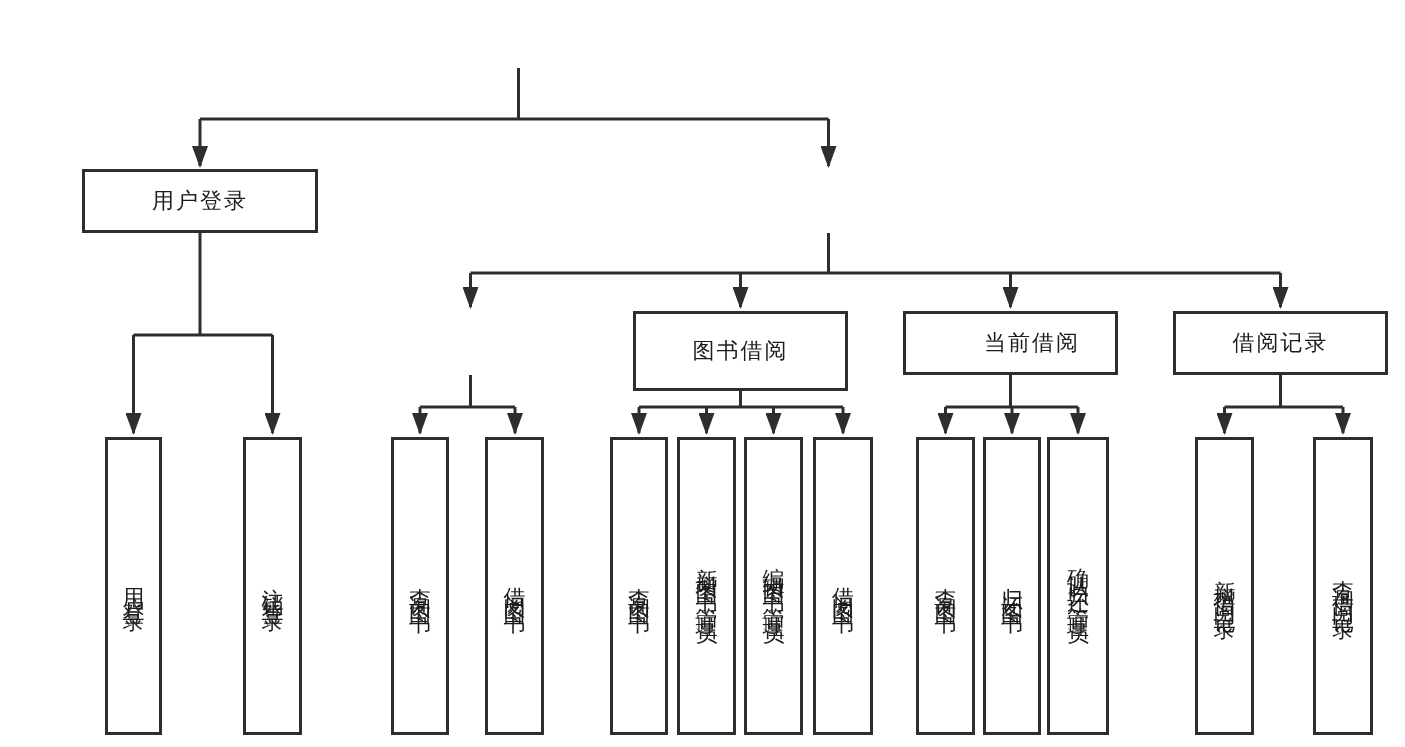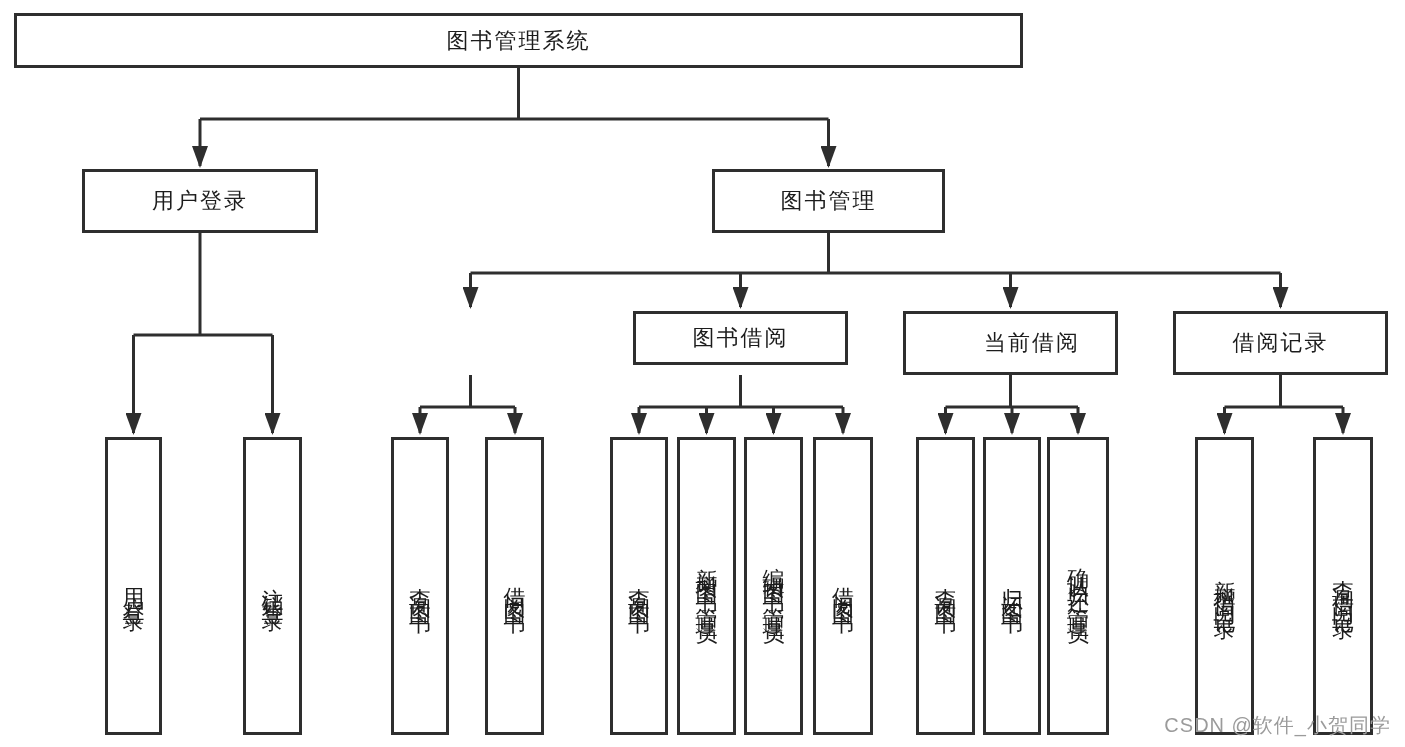--- a/index.html
+++ b/index.html
@@ -116,26 +116,24 @@
     </g>
 
     <g>
       <path d="M1280.5,375 V407"></path>
       <path d="M1224.5,407 H1343"></path>
       <path d="M1224.5,407 V433" marker-end="url(#arrowhead)"></path>
       <path d="M1343,407 V433" marker-end="url(#arrowhead)"></path>
     </g>
   </svg>
 
-  <div class="node h" style="left:14px; top:13px; width:1009px; height:55px;">图书管理系统</div>
 
   <div class="node h" style="left:82px; top:169px; width:236px; height:64px;">用户登录</div>
-  <div class="node h" style="left:712px; top:169px; width:233px; height:64px;">图书管理</div>
 
-  <div class="node h" style="left:633px; top:311px; width:215px; height:54px;">图书借阅</div>
+  <div class="node h" style="left:633px; top:311px; width:215px; height:80px;">图书借阅</div>
   <div class="node h" style="left:903px; top:311px; width:215px; height:64px;padding-left:43px;">当前借阅</div>
   <div class="node h" style="left:1173px; top:311px; width:215px; height:64px;">借阅记录</div>
 
   <div class="node v" style="left:105px; top:437px; width:57px; height:298px;">
     <span>用户登录</span>
   </div>
   <div class="node v" style="left:243px; top:437px; width:59px; height:298px;">
     <span>注销登录</span>
   </div>
 
@@ -169,15 +167,14 @@
     <span>确认归还（管理员）</span>
   </div>
 
   <div class="node v" style="left:1195px; top:437px; width:59px; height:298px;">
     <span>新增借阅记录</span>
   </div>
   <div class="node v" style="left:1313px; top:437px; width:60px; height:298px;">
     <span>查询借阅记录</span>
   </div>
 
-  <div class="watermark">CSDN @软件_小贺同学</div>
 
 </div>
 
 </body></html>

